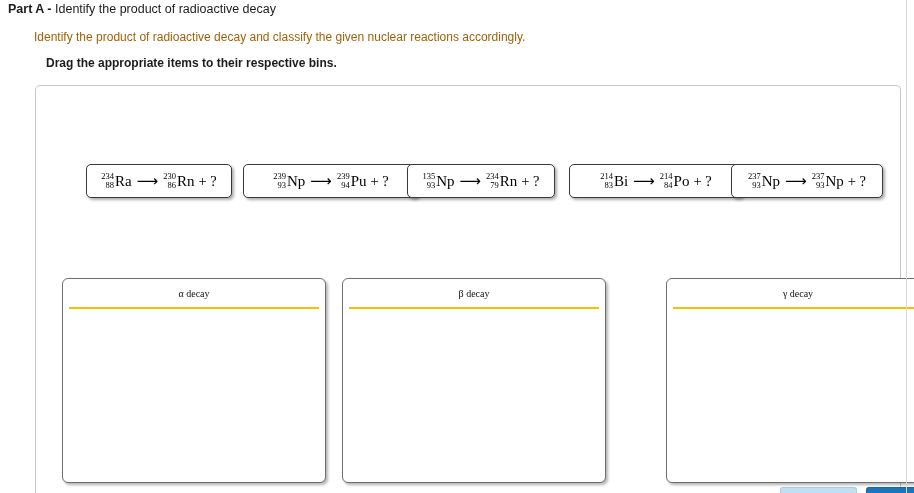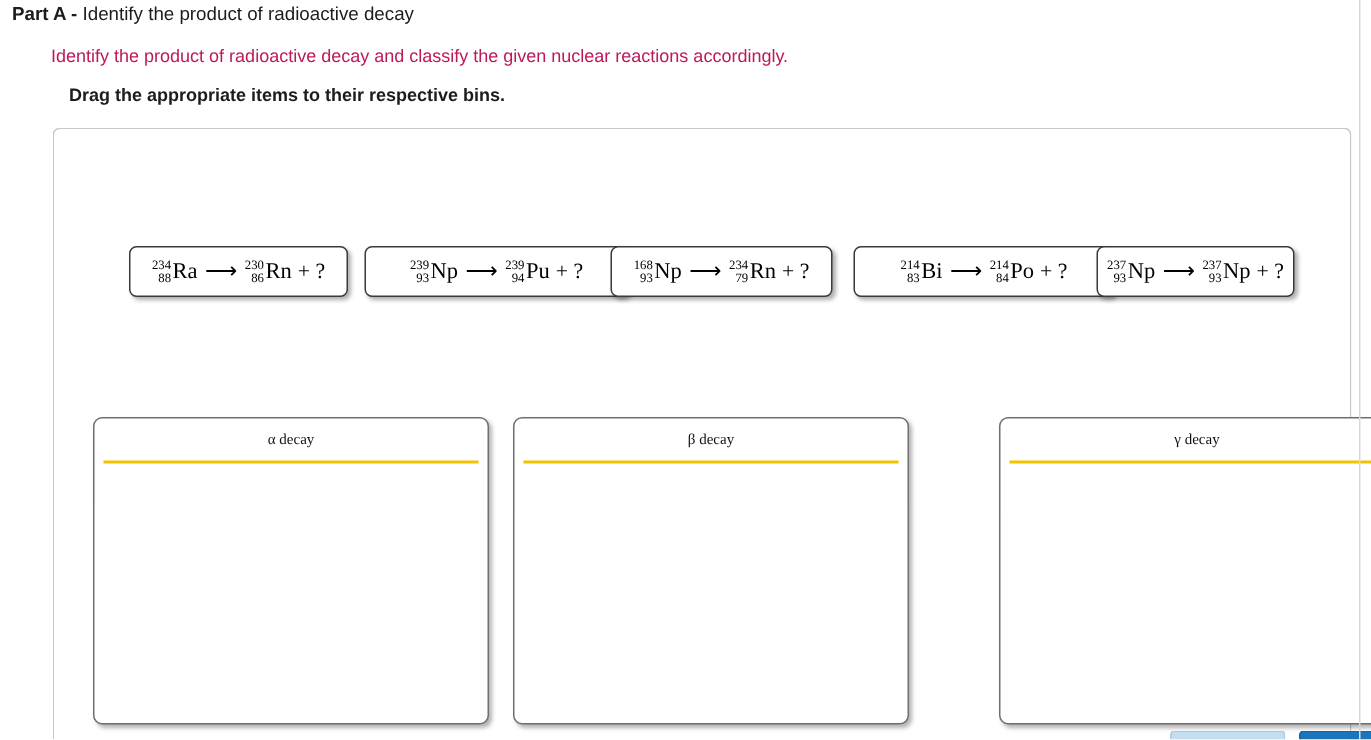--- a/index.html
+++ b/index.html
@@ -30,21 +30,21 @@
   }
   .part-title .part-desc {
     font-weight: normal;
   }
 
   .prompt-line {
     position: absolute;
     left: 34px;
     top: 30px;
     font-size: 12px;
-    color: #be185d;
+    color: #a16207;
     white-space: nowrap;
   }
 
   .instruction-line {
     position: absolute;
     left: 34px;
     top: 56px;
     font-size: 12px;
     font-weight: bold;
     color: #1c1c1c;
@@ -258,21 +258,21 @@
           <span class="sym">Pu</span>
         </span>
         <span class="plus-q">+ ?</span>
       </span>
     </div>
 
     <div class="drag-item" style="left:321px; width:148px;">
       <span class="equation">
         <span class="nuclide">
           <span class="idx">
-            <span>168</span>
+            <span>135</span>
             <span>93</span>
           </span>
           <span class="sym">Np</span>
         </span>
         <span class="arrow">⟶</span>
         <span class="nuclide">
           <span class="idx">
             <span>234</span>
             <span>79</span>
           </span>
@@ -296,21 +296,21 @@
           <span class="idx">
             <span>214</span>
             <span>84</span>
           </span>
           <span class="sym">Po</span>
         </span>
         <span class="plus-q">+ ?</span>
       </span>
     </div>
 
-    <div class="drag-item" style="left:645px; width:132px;">
+    <div class="drag-item" style="left:645px; width:152px;">
       <span class="equation">
         <span class="nuclide">
           <span class="idx">
             <span>237</span>
             <span>93</span>
           </span>
           <span class="sym">Np</span>
         </span>
         <span class="arrow">⟶</span>
         <span class="nuclide">

